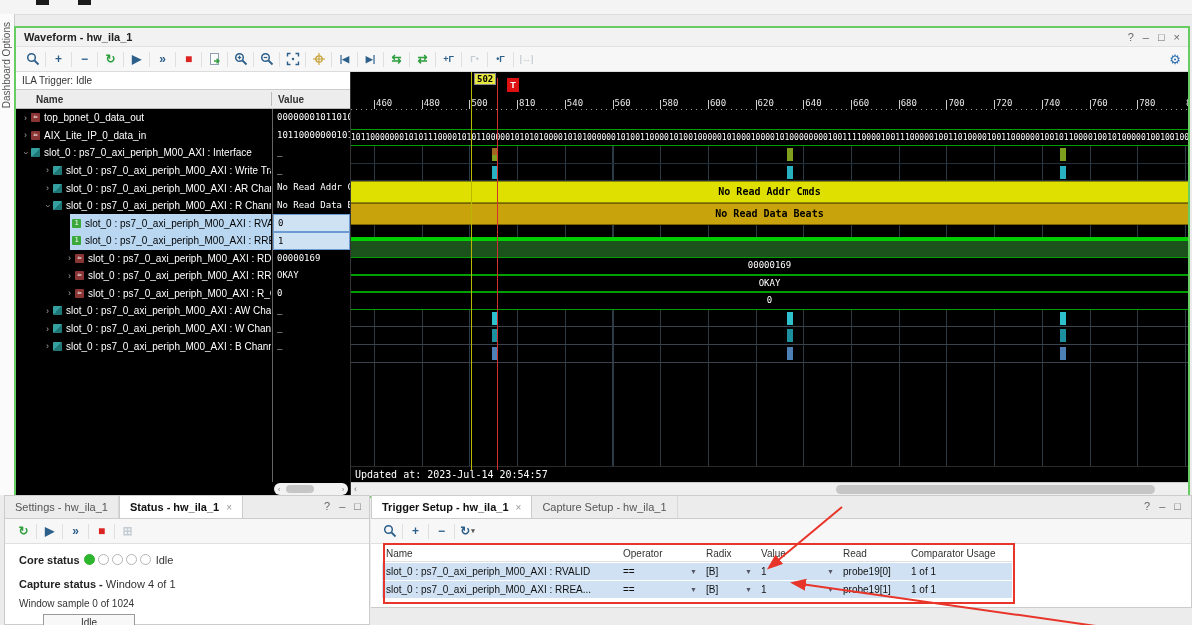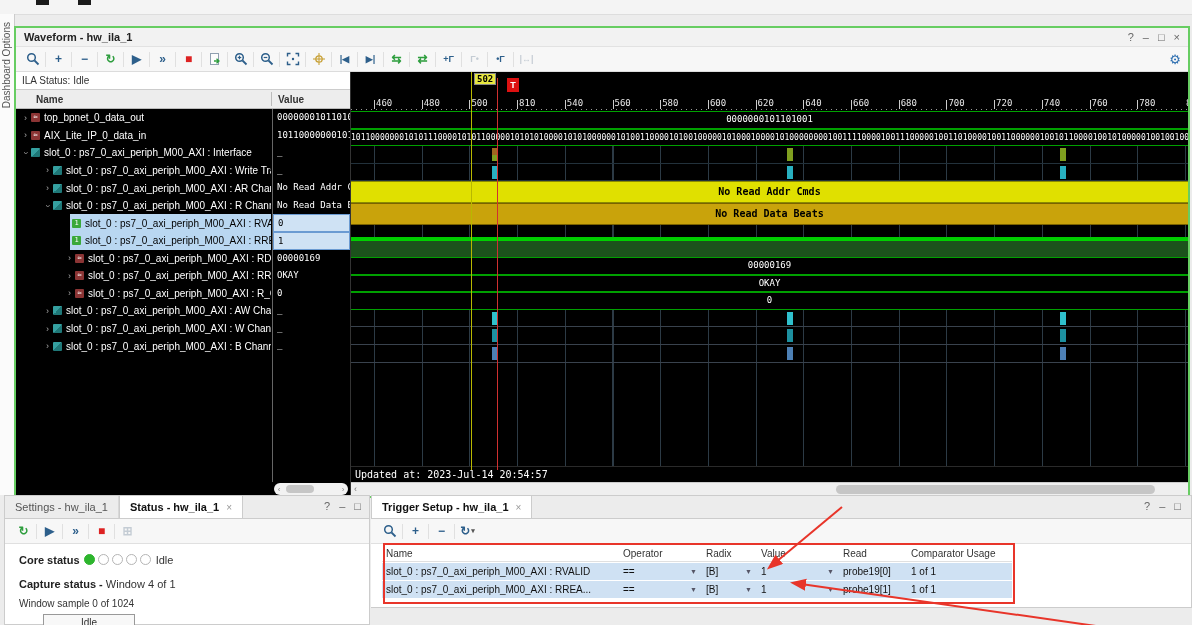--- a/index.html
+++ b/index.html
@@ -217,21 +217,21 @@
         </div>
         <div class="tb-sep"></div>
         <div class="tb-item dis">
           <span style="color: rgb(136, 153, 170); font-size: 9px;">|↔|</span>
         </div>
       </div>
     <span class="gear" style="top:24px">⚙</span>
 
     <div class="left-pane">
       <div class="ila-status">
-        <span>ILA Status:</span>
+        <span>ILA Trigger:</span>
         <span>Idle</span>
       </div>
       <div class="cols-header">
         <span class="nh">Name</span>
         <span class="cdiv"></span>
         <span class="vh">Value</span>
       </div>
       <div class="tree">
           <div class="trow" style="padding-left: 4px;">
             <span class="tarrow">›</span>
@@ -365,23 +365,20 @@
           <div class="ticklab" style="left: 692.8px;">740</div>
           <div class="tick" style="left: 738.5px;"></div>
           <div class="ticklab" style="left: 740.5px;">760</div>
           <div class="tick" style="left: 786.2px;"></div>
           <div class="ticklab" style="left: 788.2px;">780</div>
           <div class="ticklab" style="left: 835px;">8</div>
         </div>
       <div class="cursor-y"></div>
       <div class="cursor-r"></div>
 
-      <div class="wrow busrow" style="top:39px;height:17.6px">
-        <span class="ct">0000000101101001</span>
-      </div>
       <div class="wrow busrow bin2" style="top:56.6px;height:17.6px">
         <span>10110000000101011100001010110000010101010000101010000001010011000010100100000101000100001010000000010011110000100111000001001101000010011000000100101100001001010000010010010000</span>
       </div>
       <div class="wrow grid" style="top:74.2px;height:17.6px;border-bottom:1px solid #22313b">
           <div class="blip" style="left: 141px; background: linear-gradient(rgb(160, 104, 32) 0px, rgb(160, 104, 32) 50%, rgb(127, 159, 31) 50%, rgb(127, 159, 31) 100%);"></div>
           <div class="blip" style="left: 436px; background: rgb(127, 159, 31);"></div>
           <div class="blip" style="left: 709px; background: rgb(127, 159, 31);"></div>
         </div>
       <div class="wrow grid" style="top:91.8px;height:17.6px;border-bottom:1px solid #22313b">
           <div class="blip" style="left: 141px; background: rgb(40, 176, 192);"></div>
@@ -478,20 +475,23 @@
     <div class="statline" style="top:102px;font-size:10px">Window sample 0 of 1024</div>
     <div class="idle-btn">Idle</div>
   </div>
 
   <div class="bpanel" style="left:371px;width:821px;height:113px;border-left:none">
     <div class="tabbar">
         <div class="tab active">
           <span>Trigger Setup - hw_ila_1</span>
           <span class="tab-x">×</span>
         </div>
+        <div class="tab">
+          <span>Capture Setup - hw_ila_1</span>
+        </div>
       </div>
     <span class="winctl" style="position:absolute;right:10px;top:4px">
         <span>?</span>
         <span>–</span>
         <span>□</span>
       </span>
     <div class="btoolbar">
         <div class="tb-item">
           <svg width="14" height="14" viewBox="0 0 14 14">
             <circle cx="5.5" cy="5.5" r="3.8" fill="none" stroke="#2d5f8b" stroke-width="1.5"></circle>

